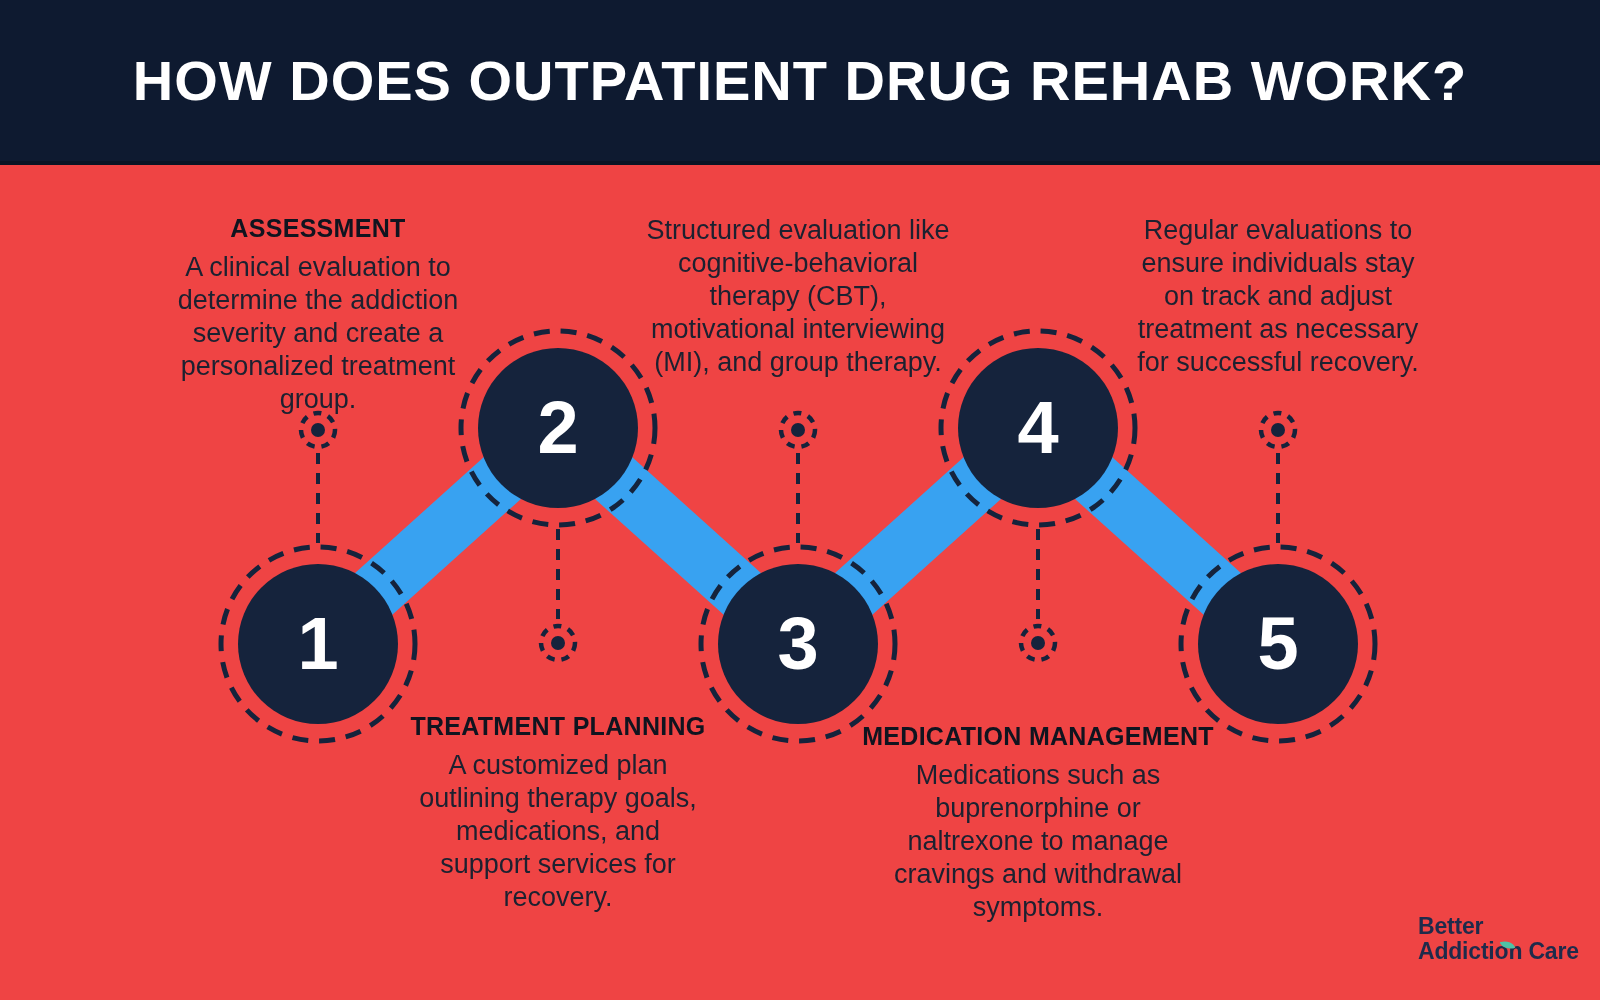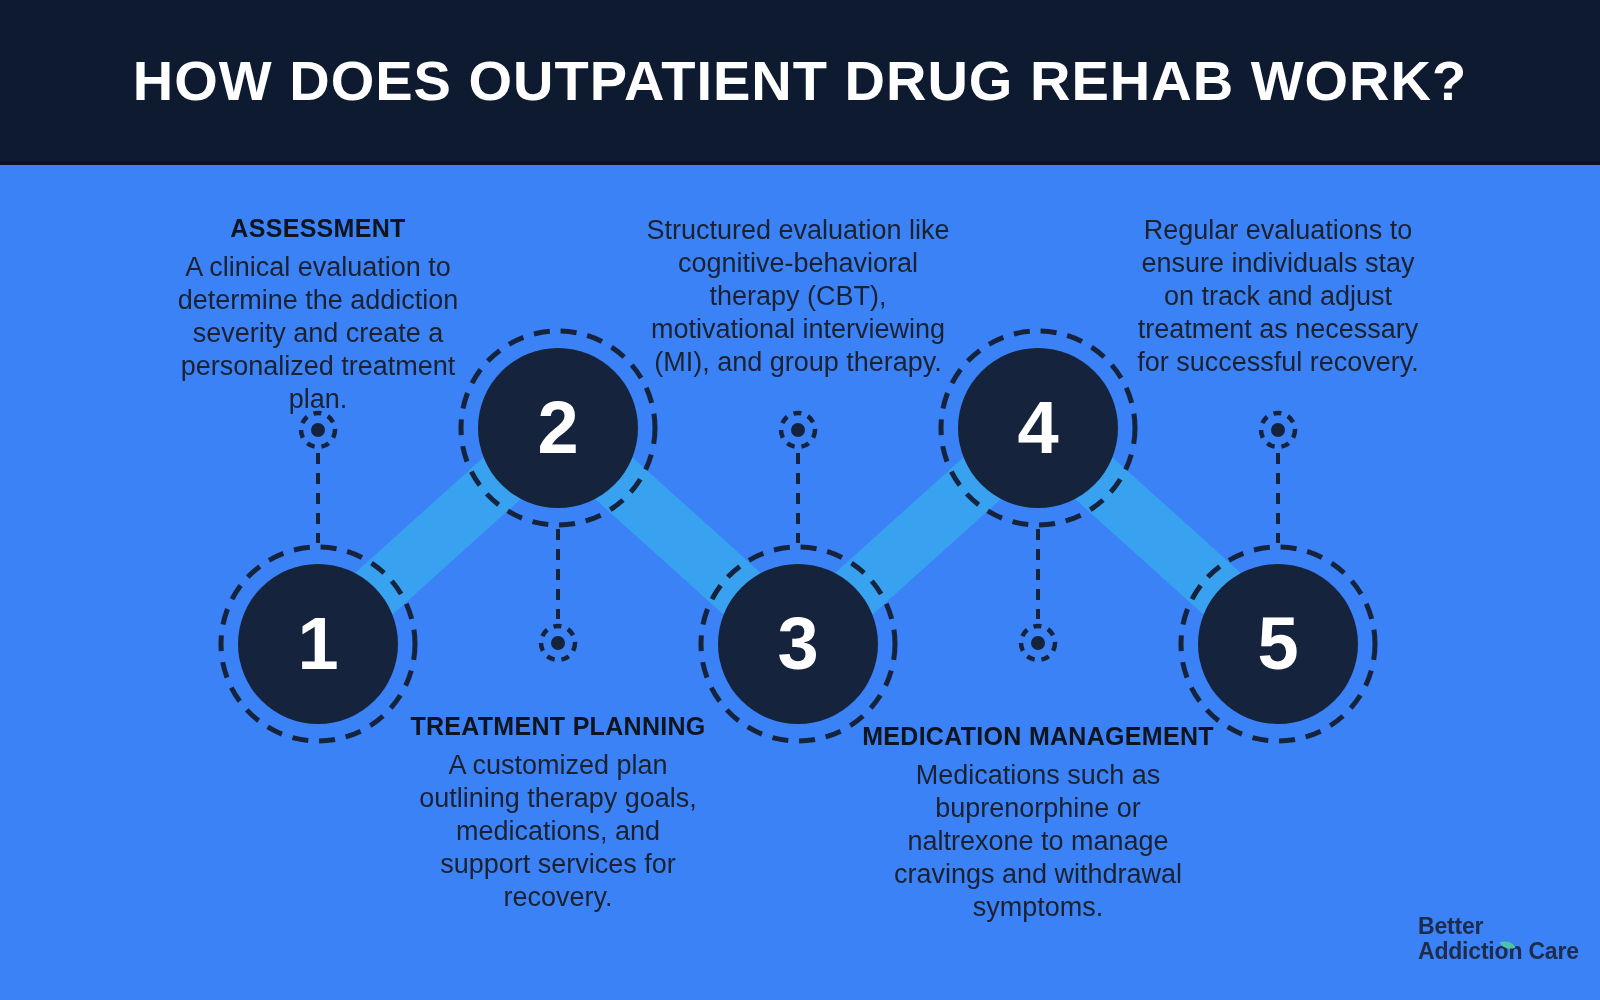--- a/index.html
+++ b/index.html
@@ -1,18 +1,18 @@
 <!DOCTYPE html>
 <html><head>
 <meta charset="utf-8">
 <style>
   html,body{margin:0;padding:0;background:#e9e9ea;}
   .canvas{
     position:relative;width:1600px;height:1000px;overflow:hidden;
-    background:#3b82f6;
+    background:#ef4444;
     font-family:"Liberation Sans", sans-serif;
     color:#1a1f2c;
   }
   
   .header{
     position:absolute;left:0;top:0;width:1600px;height:165px;
     background:#0e1a30;border-bottom:4px solid #0a1424;
     display:flex;align-items:center;justify-content:center;box-sizing:border-box;
   }
   .header h1{
@@ -113,21 +113,21 @@
   <div class="node" style="left:1198px;top:564px;">
     <span class="num">5</span>
   </div>
 
   <div class="step-text tb-top" style="left:143px;">
     <div class="step-title">ASSESSMENT</div>
     <p class="step-desc">A clinical evaluation to
 determine the addiction
 severity and create a
 personalized treatment
-plan.</p>
+group.</p>
   </div>
 
   <div class="step-text tb-bottom" style="left:368px;">
     <div class="step-title">TREATMENT PLANNING</div>
     <p class="step-desc">A customized plan
 outlining therapy goals,
 medications, and
 support services for
 recovery.</p>
   </div>

